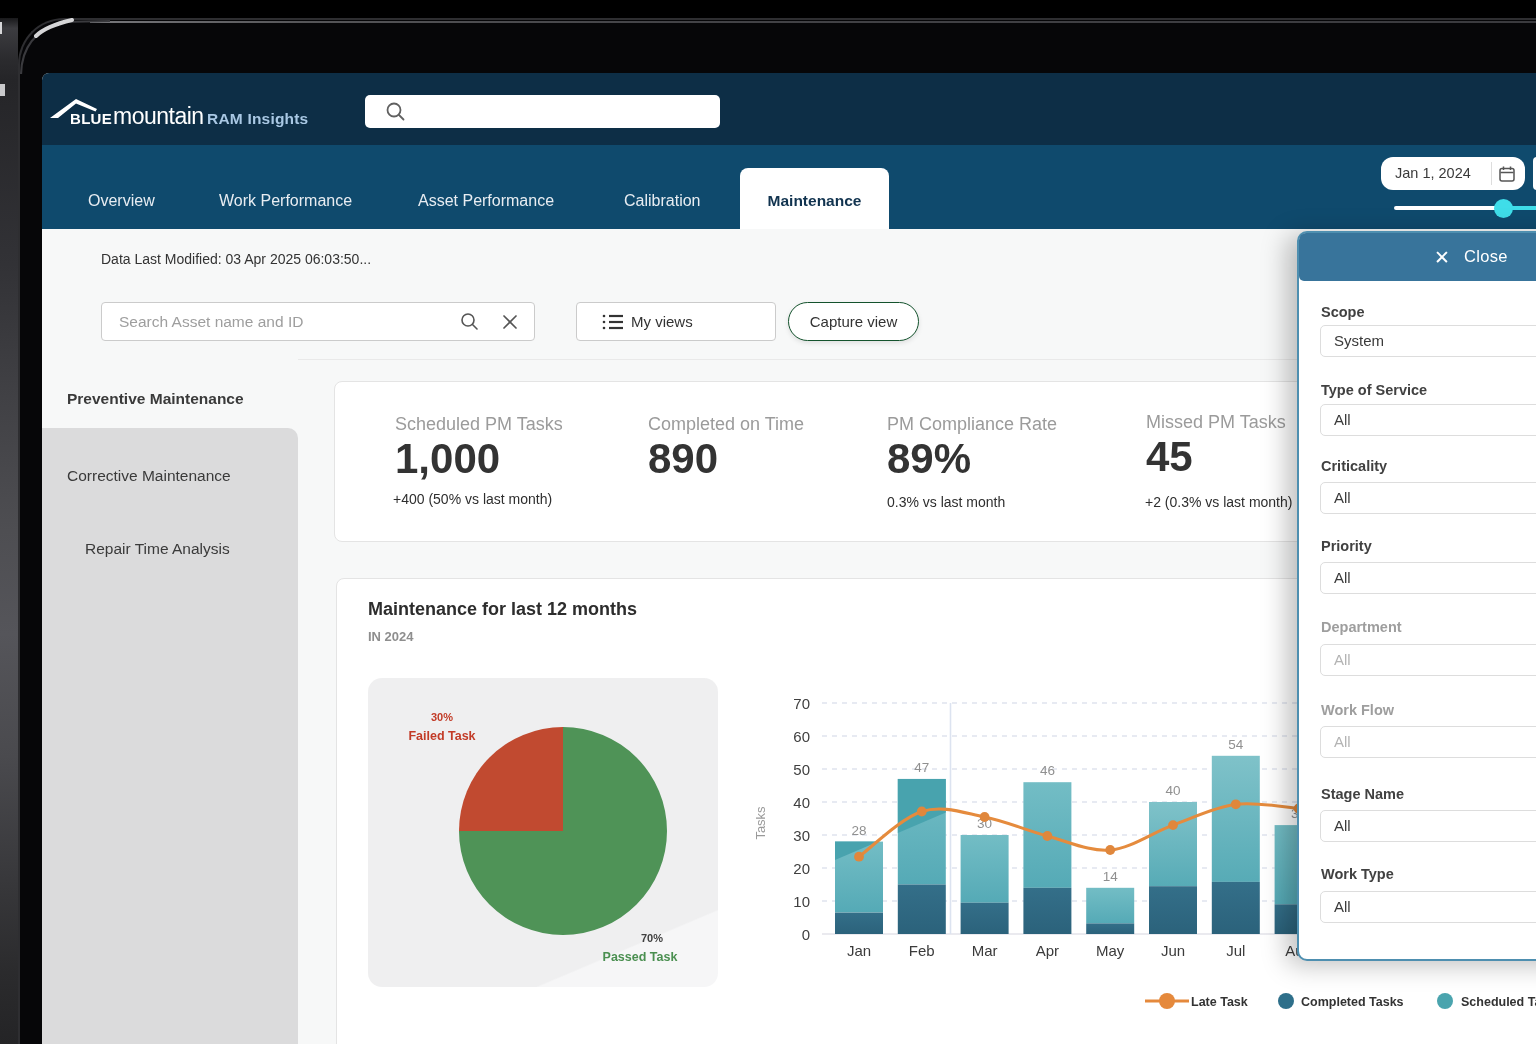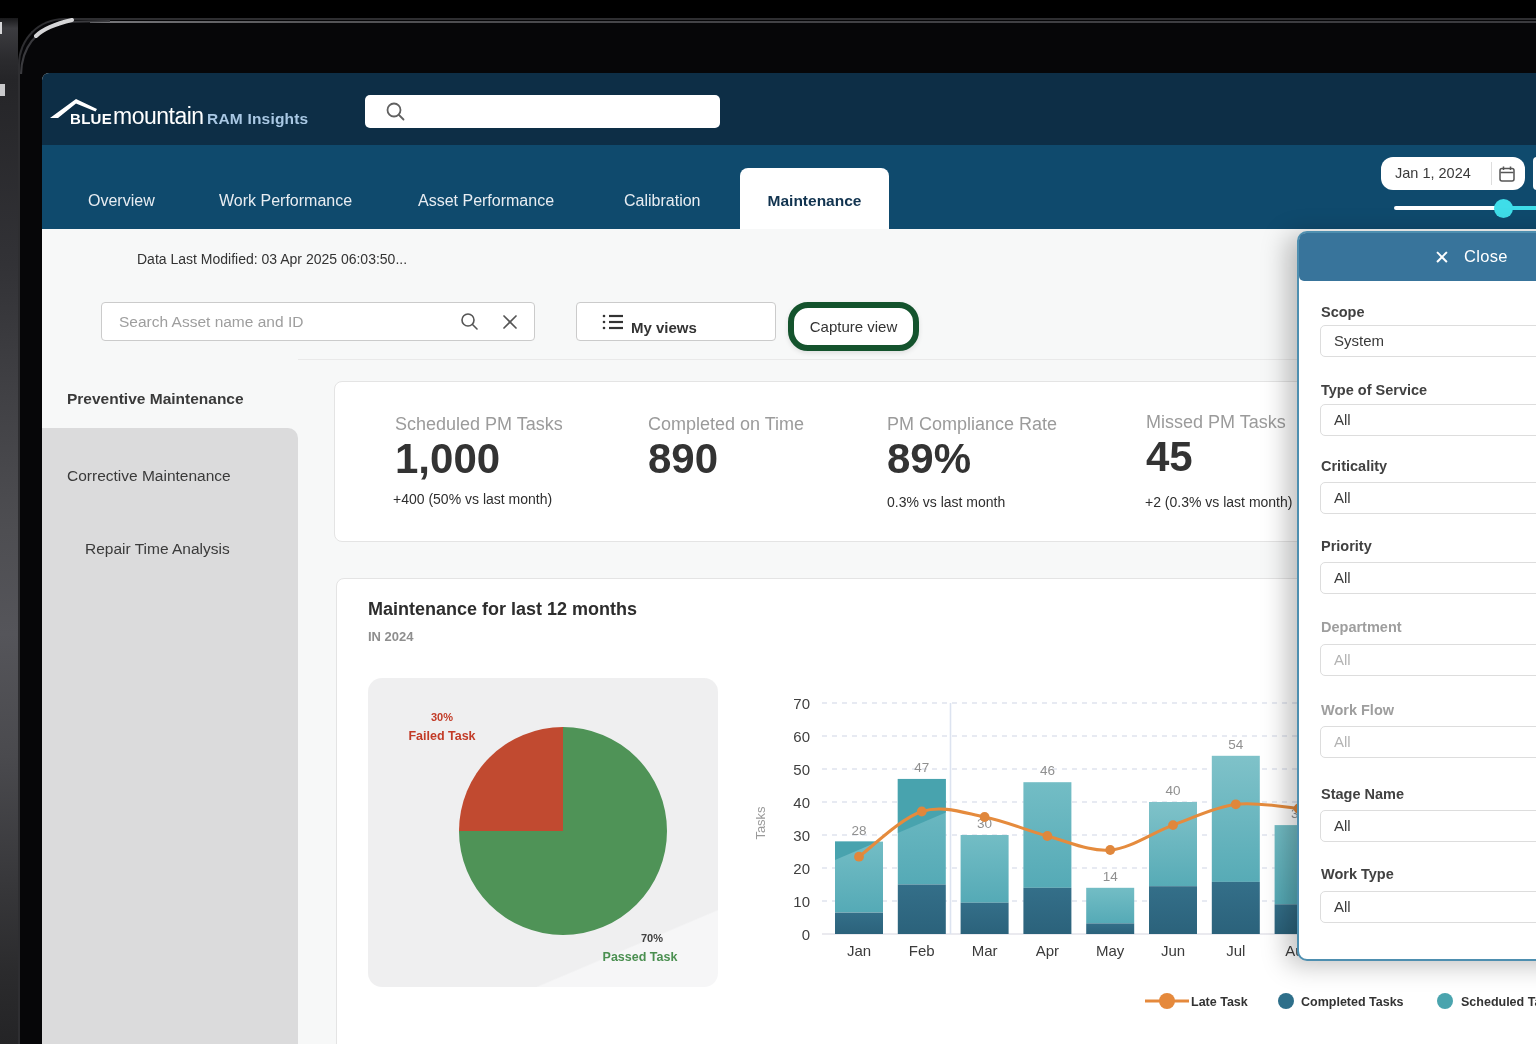--- a/index.html
+++ b/index.html
@@ -37,26 +37,26 @@
 #tab-active span { position:absolute; left:0; right:0; top:24px; text-align:center; font-size:15.5px; font-weight:700; color:#11334f; }
 #datebox { position:absolute; left:1339px; top:84px; width:144px; height:33px; background:#fff; border-radius:12px; }
 #datebox .dtxt { position:absolute; left:14px; top:8px; font-size:14.5px; color:#3a3a3a; }
 #datebox .dsep { position:absolute; left:110px; top:5px; width:1px; height:23px; background:#ddd; }
 #datebox2 { position:absolute; left:1491px; top:84px; width:40px; height:33px; background:#fff; border-radius:4px; }
 #slider-w { position:absolute; left:1352px; top:133px; width:109px; height:4px; background:#fff; border-radius:2px; }
 #slider-c { position:absolute; left:1461px; top:133px; width:33px; height:4px; background:#3fdde9; }
 #slider-k { position:absolute; left:1452px; top:126px; width:19px; height:19px; border-radius:50%; background:#3fdde9; }
 
 
-#dlm { position:absolute; left:59px; top:178px; font-size:14px; color:#333;margin-left:36px; }
+#dlm { position:absolute; left:59px; top:178px; font-size:14px; color:#333; }
 #srch { position:absolute; left:59px; top:229px; width:434px; height:39px; background:#fff; border:1px solid #cbcbcb; border-radius:4px; }
 #srch .ph { position:absolute; left:17px; top:10px; font-size:15.5px; color:#9e9e9e; }
 #myviews { position:absolute; left:534px; top:229px; width:200px; height:39px; background:#fff; border:1px solid #cbcbcb; border-radius:4px; }
-#myviews span { position:absolute; left:54px; top:16px; font-size:15px; color:#333;font-weight:bold; }
-#capture { position:absolute; left:746px; top:229px; width:131px; height:49px; background:#fff; border:6px solid #14532d; border-radius:20px; box-shadow:0 2px 5px rgba(0,0,0,.10); }
+#myviews span { position:absolute; left:54px; top:10px; font-size:15px; color:#333; }
+#capture { position:absolute; left:746px; top:229px; width:131px; height:39px; background:#fff; border:1px solid #14532d; border-radius:20px; box-shadow:0 2px 5px rgba(0,0,0,.10); }
 #capture span { position:absolute; left:0; right:0; top:10px; text-align:center; font-size:15px; color:#333; }
 #divider { position:absolute; left:256px; top:286px; width:1238px; height:1px; background:#e9e9e9; }
 
 
 #sidegray { position:absolute; left:0; top:355px; width:256px; height:616px; background:#dbdbdc; border-radius:0 10px 0 0; }
 .snav { position:absolute; left:25px; font-size:15.5px; color:#3a3a3a; }
 
 
 #stats { position:absolute; left:292px; top:308px; width:1300px; height:161px; background:#fff; border:1px solid #e4e4e4; border-radius:8px; }
 .st-label { position:absolute; top:31px; font-size:18px; color:#9b9b9b; }

